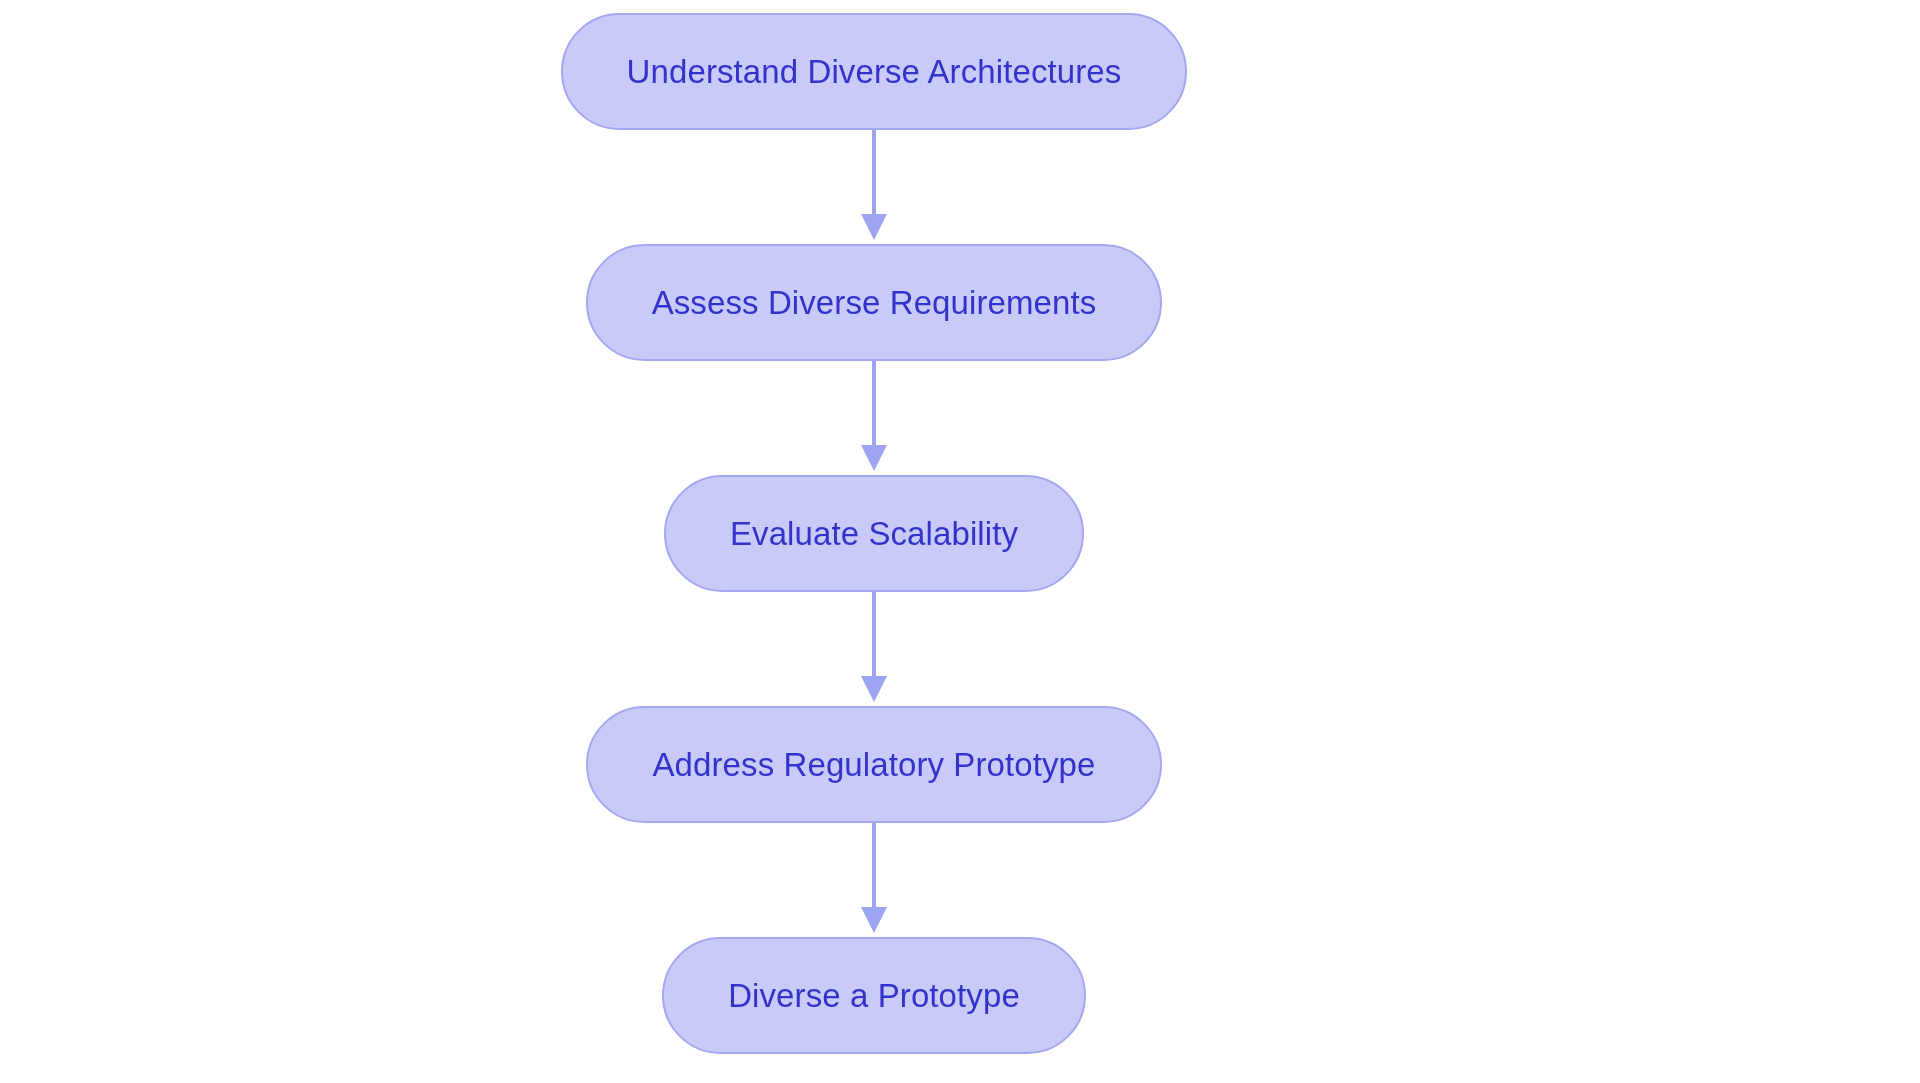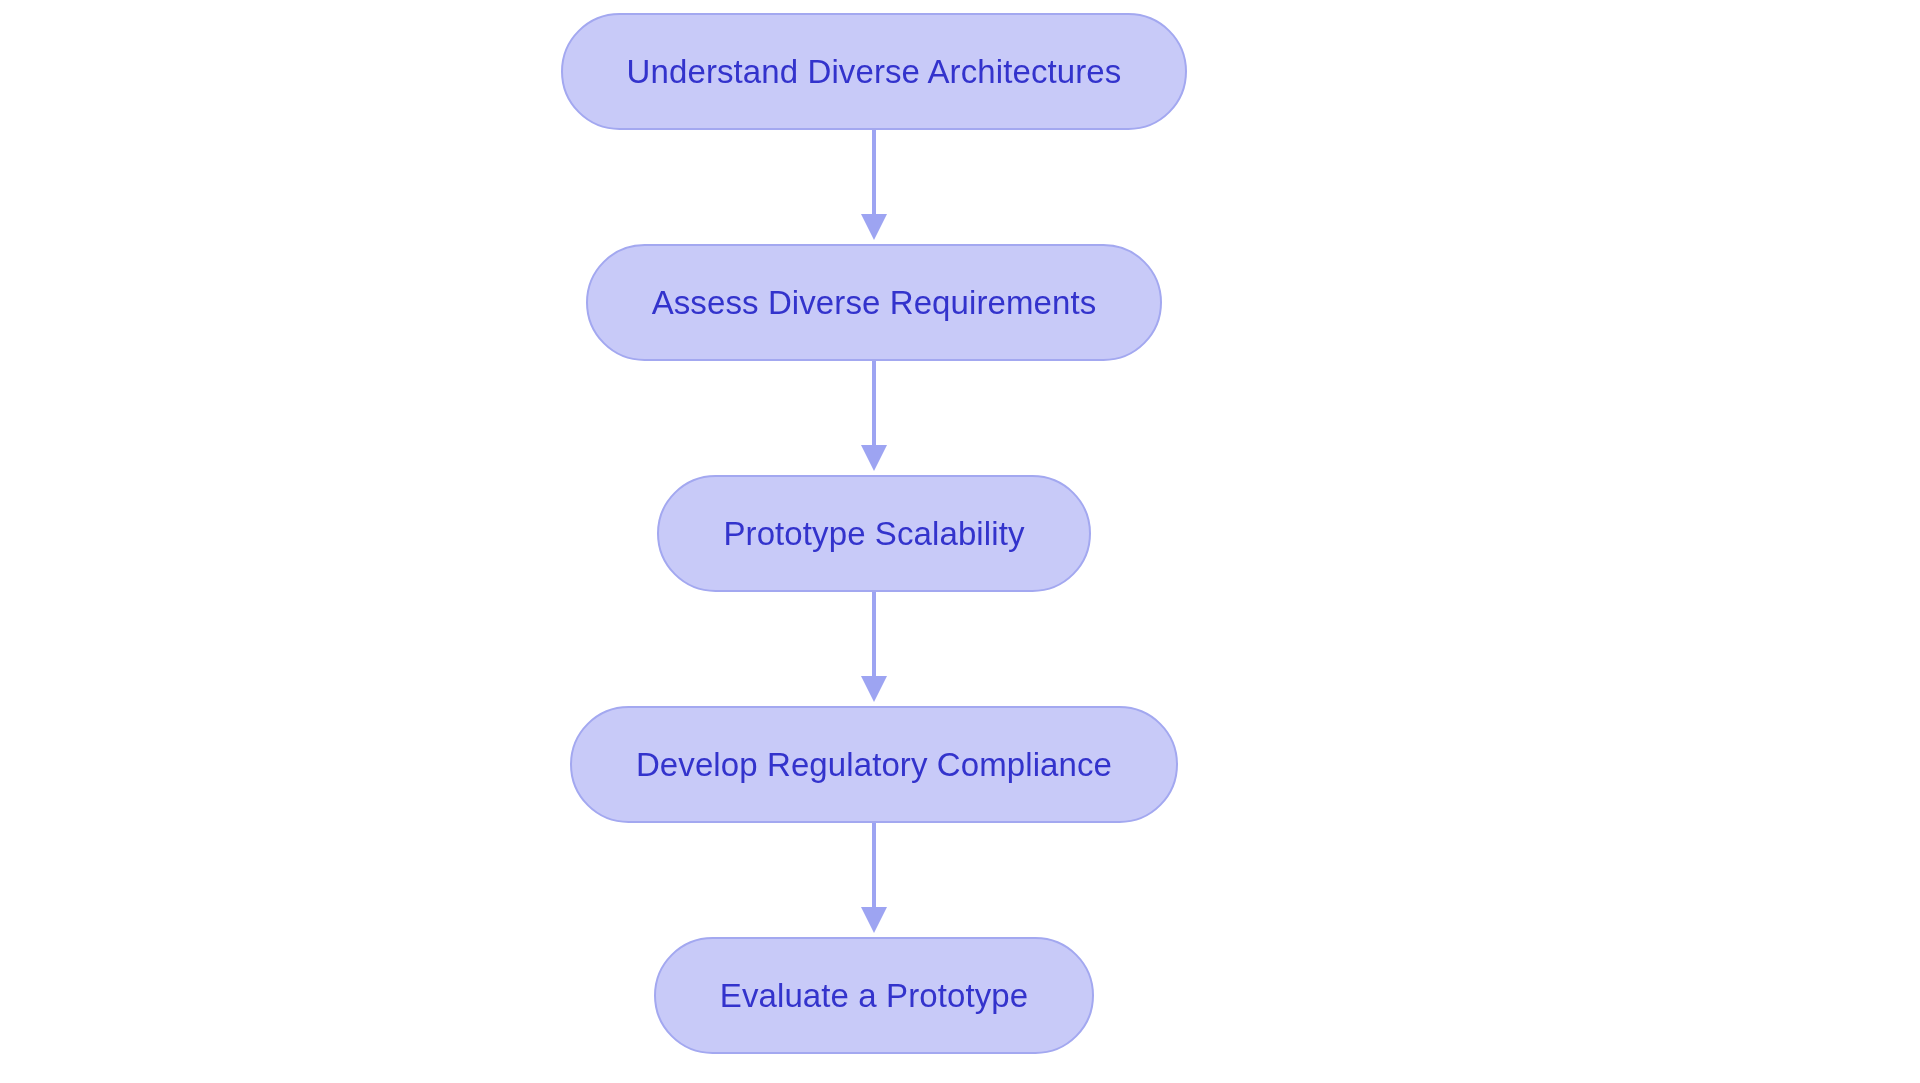--- a/index.html
+++ b/index.html
@@ -95,35 +95,35 @@
     <div class="node">
       <span class="node-label">Assess Diverse Requirements</span>
     </div>
 
     <svg class="connector" viewBox="0 0 40 114" xmlns="http://www.w3.org/2000/svg">
       <line class="conn-line" x1="20" y1="0" x2="20" y2="88"></line>
       <polygon class="conn-head" points="20,110 7,84 33,84"></polygon>
     </svg>
 
     <div class="node">
-      <span class="node-label">Prototype Scalability</span>
+      <span class="node-label">Evaluate Scalability</span>
     </div>
 
     <svg class="connector" viewBox="0 0 40 114" xmlns="http://www.w3.org/2000/svg">
       <line class="conn-line" x1="20" y1="0" x2="20" y2="88"></line>
       <polygon class="conn-head" points="20,110 7,84 33,84"></polygon>
     </svg>
 
     <div class="node">
-      <span class="node-label">Develop Regulatory Compliance</span>
+      <span class="node-label">Address Regulatory Prototype</span>
     </div>
 
     <svg class="connector" viewBox="0 0 40 114" xmlns="http://www.w3.org/2000/svg">
       <line class="conn-line" x1="20" y1="0" x2="20" y2="88"></line>
       <polygon class="conn-head" points="20,110 7,84 33,84"></polygon>
     </svg>
 
     <div class="node">
-      <span class="node-label">Evaluate a Prototype</span>
+      <span class="node-label">Diverse a Prototype</span>
     </div>
 
   </div>
 </div>
 
 </body></html>

